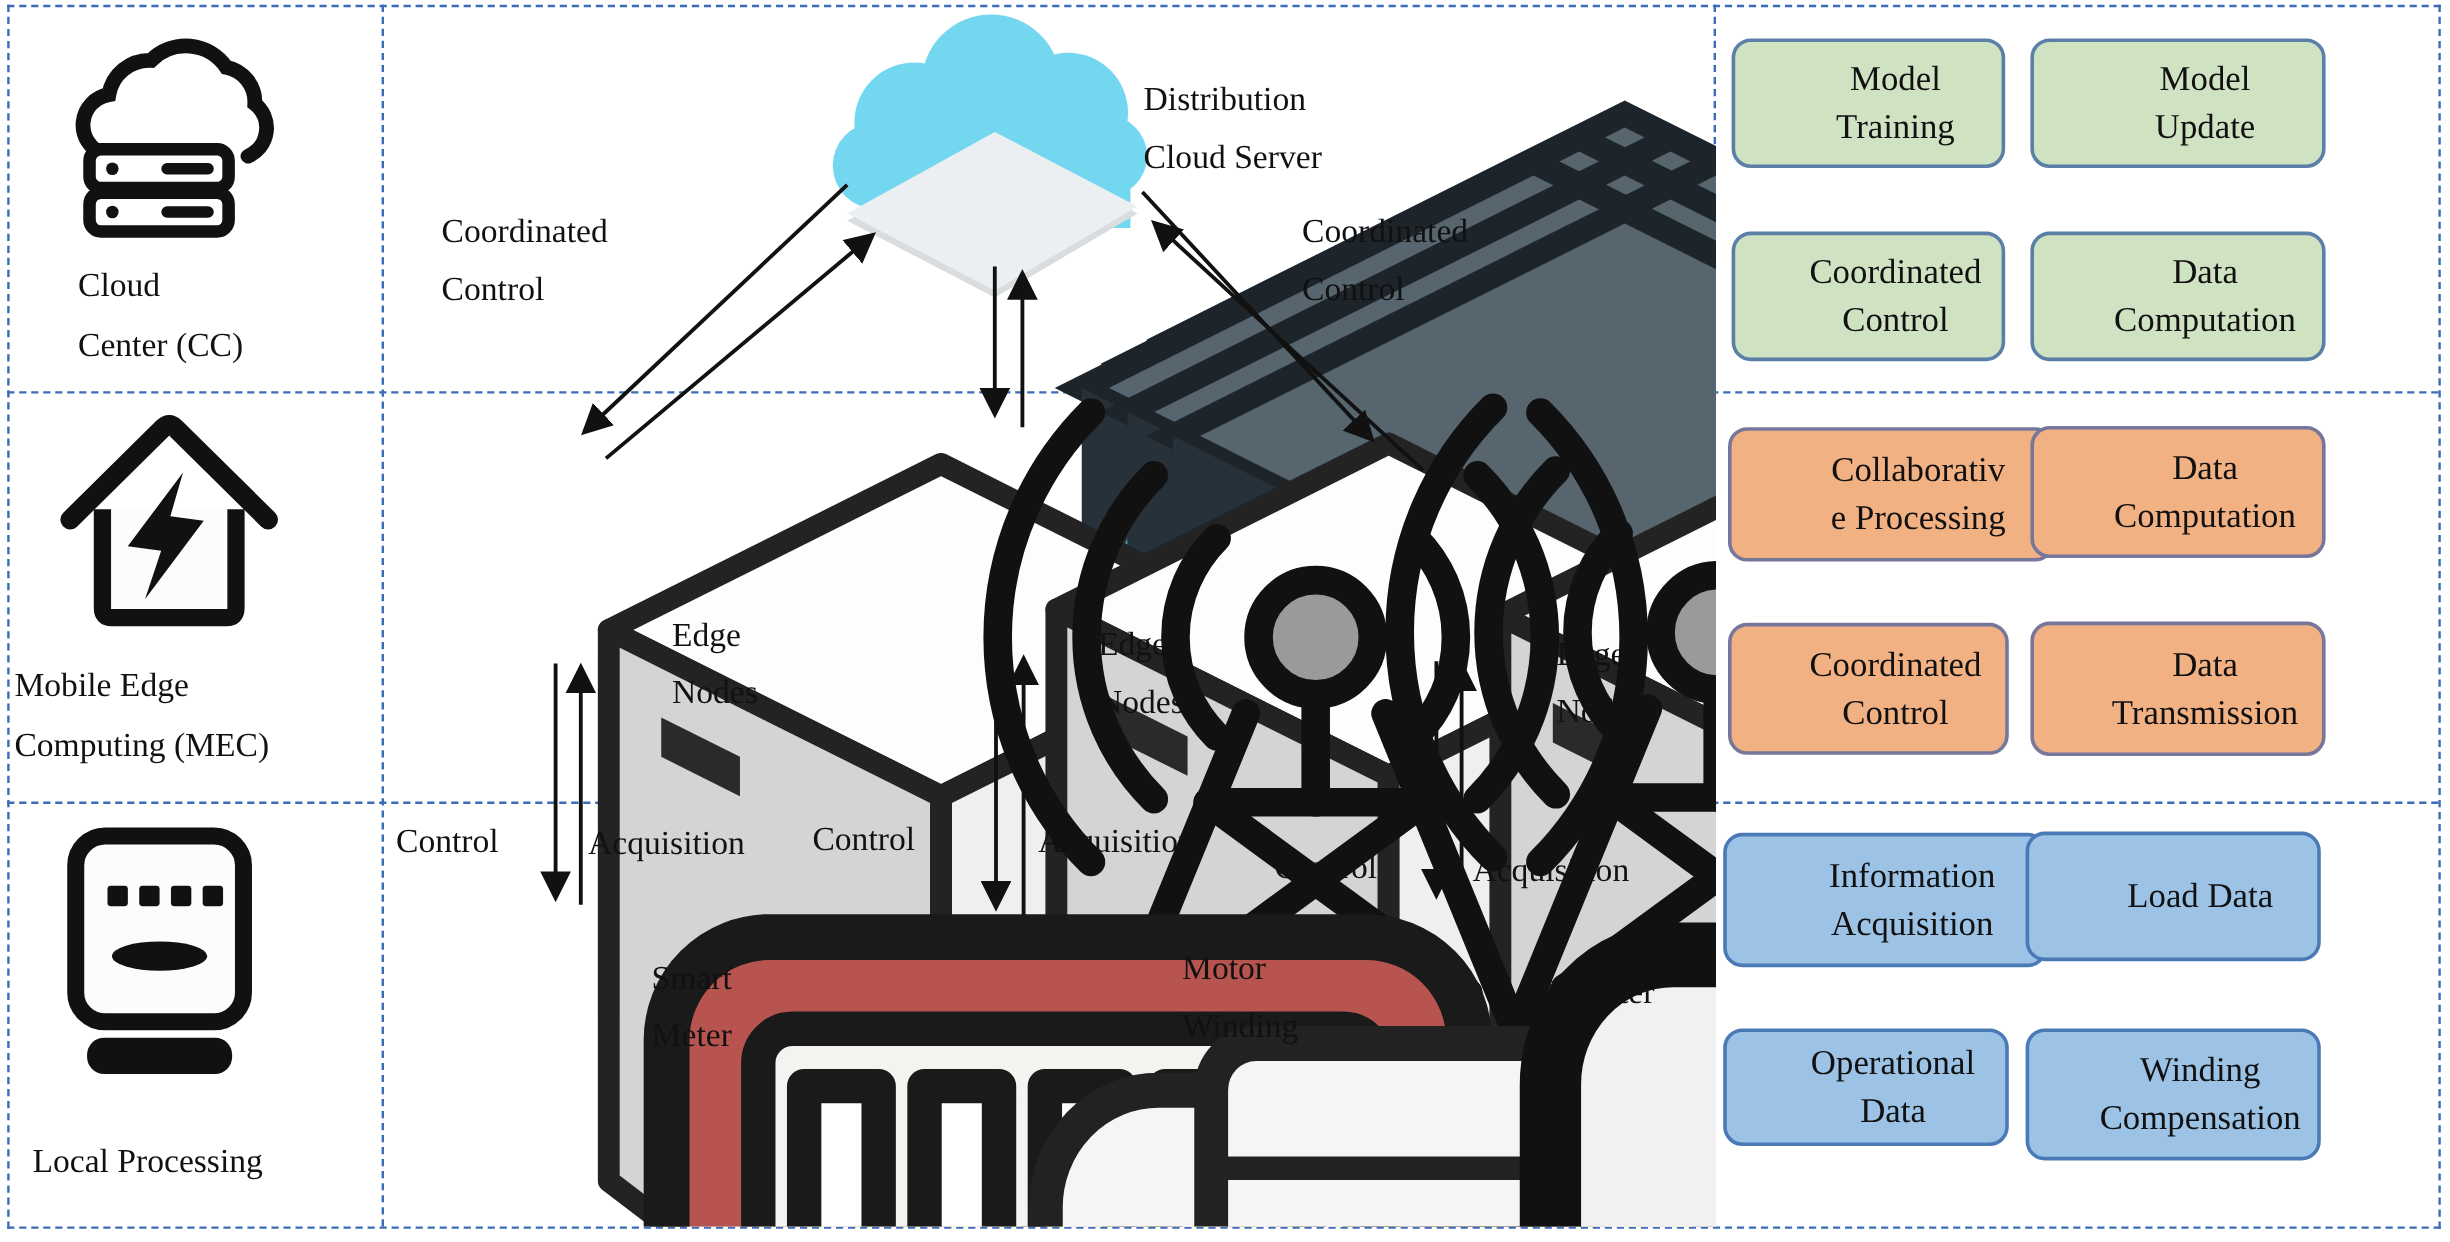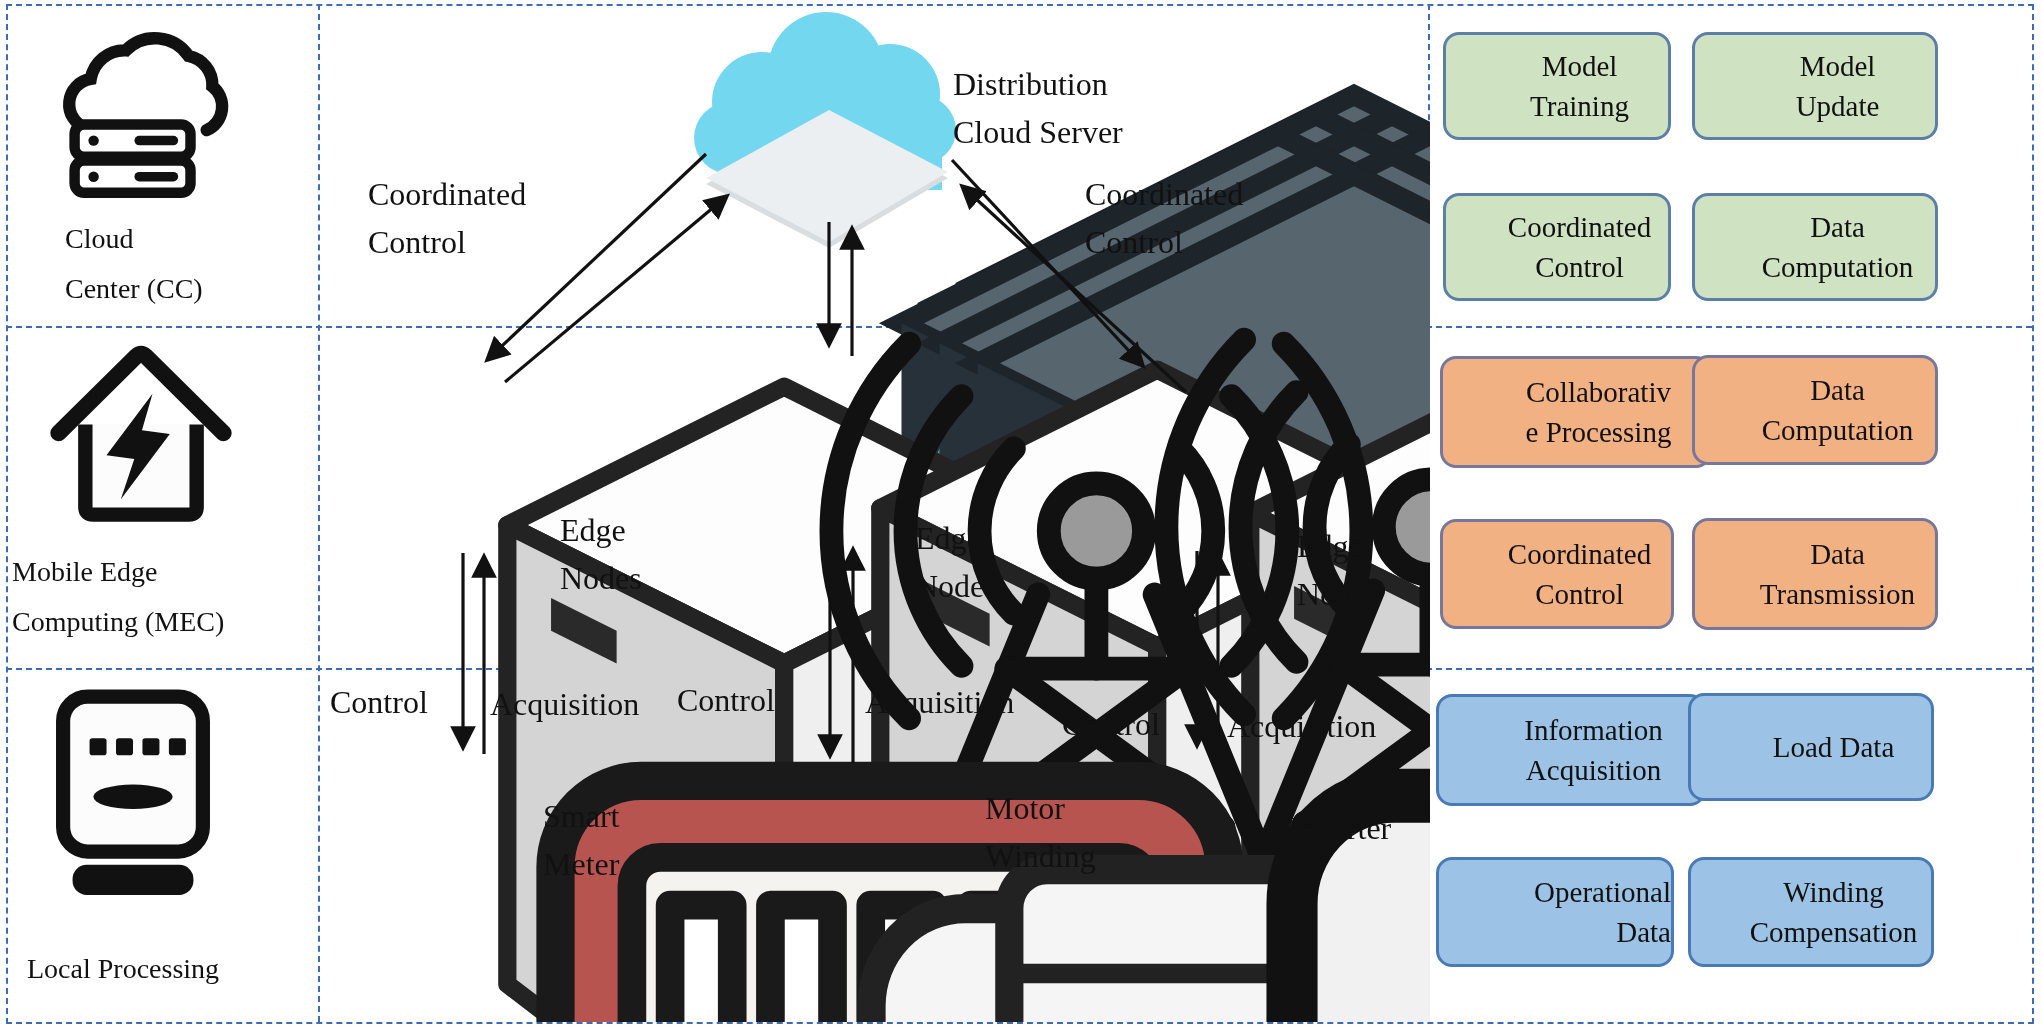--- a/index.html
+++ b/index.html
@@ -6,21 +6,21 @@
   body{width:2042px;height:1035px;position:relative;overflow:hidden;
        font-family:"Liberation Serif", serif;color:#111;}
   .abs{position:absolute;}
   
   .frame{left:6px;top:4px;width:2024px;height:1016px;border:2px dashed #3b6cb8;}
   .vdiv{top:4px;height:1018px;width:0;border-left:2px dashed #3b6cb8;}
   .hdiv{left:6px;width:2026px;height:0;border-top:2px dashed #3b6cb8;}
   
   .tier-label{font-size:28px;line-height:50px;white-space:nowrap;}
   
-  .dlabel{font-size:32px;line-height:48px;white-space:nowrap;}
+  .dlabel{font-size:28px;line-height:48px;white-space:nowrap;}
   .dlabel div{white-space:nowrap;}
   
   .rbox{border-radius:16px;display:flex;flex-direction:column;justify-content:center;
         align-items:center;text-align:center;font-size:29px;line-height:40px;
         border:3px solid;box-sizing:border-box;padding-left:45px;}
   .t0{background:#cfe2c2;border-color:#5b7fa6;}
   .t1{background:#f2b183;border-color:#77779c;}
   .t2{background:#9cc3e5;border-color:#4a7ab5;}
   svg.diagram{left:320px;top:0;width:1110px;height:1022px;position:absolute;}
   svg.icon{position:absolute;}
@@ -343,20 +343,20 @@
     <div>Transmission</div>
 </div>
 
 <div class="abs rbox t2" style="left:1436px;top:694px;width:270px;height:112px;">
   <div>Information</div>
     <div>Acquisition</div>
 </div>
 <div class="abs rbox t2" style="left:1688px;top:693px;width:246px;height:108px;">
   <div>Load Data</div>
 </div>
-<div class="abs rbox t2" style="left:1436px;top:857px;width:238px;height:110px;align-items:flex-end;">
+<div class="abs rbox t2" style="left:1436px;top:857px;width:238px;height:98px;">
   <div>Operational</div>
     <div>Data</div>
 </div>
 <div class="abs rbox t2" style="left:1688px;top:857px;width:246px;height:110px;">
   <div>Winding</div>
     <div>Compensation</div>
 </div>
 
 </body></html>

